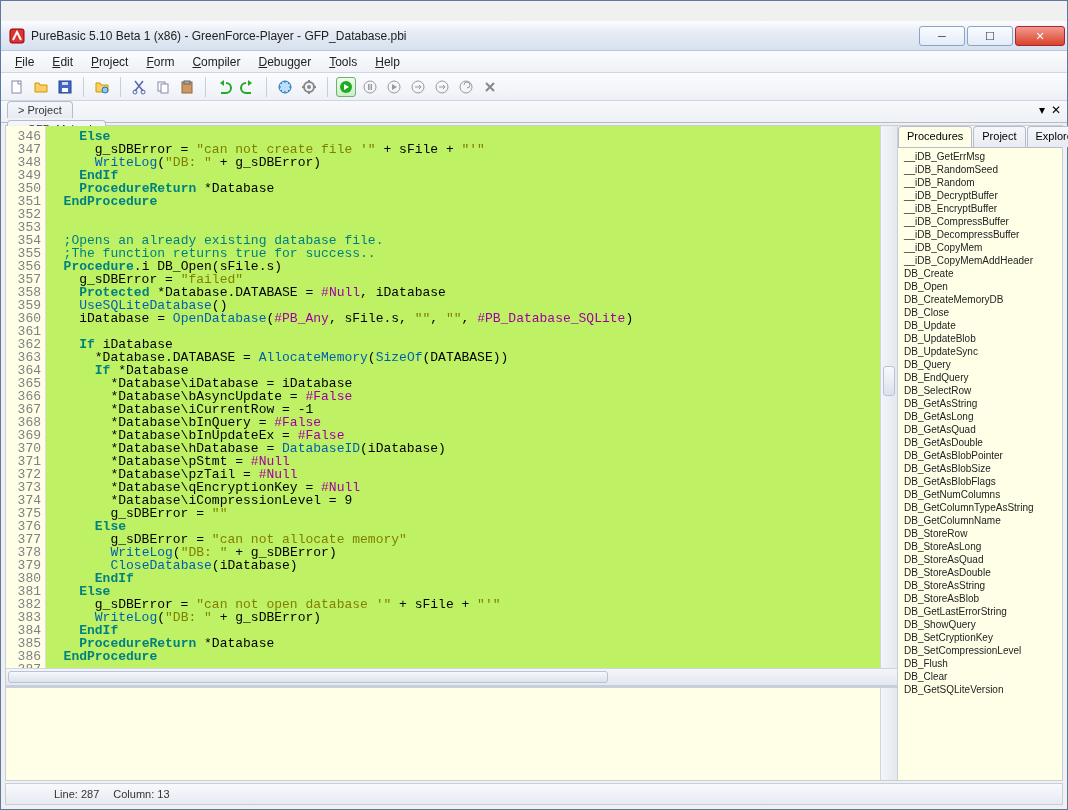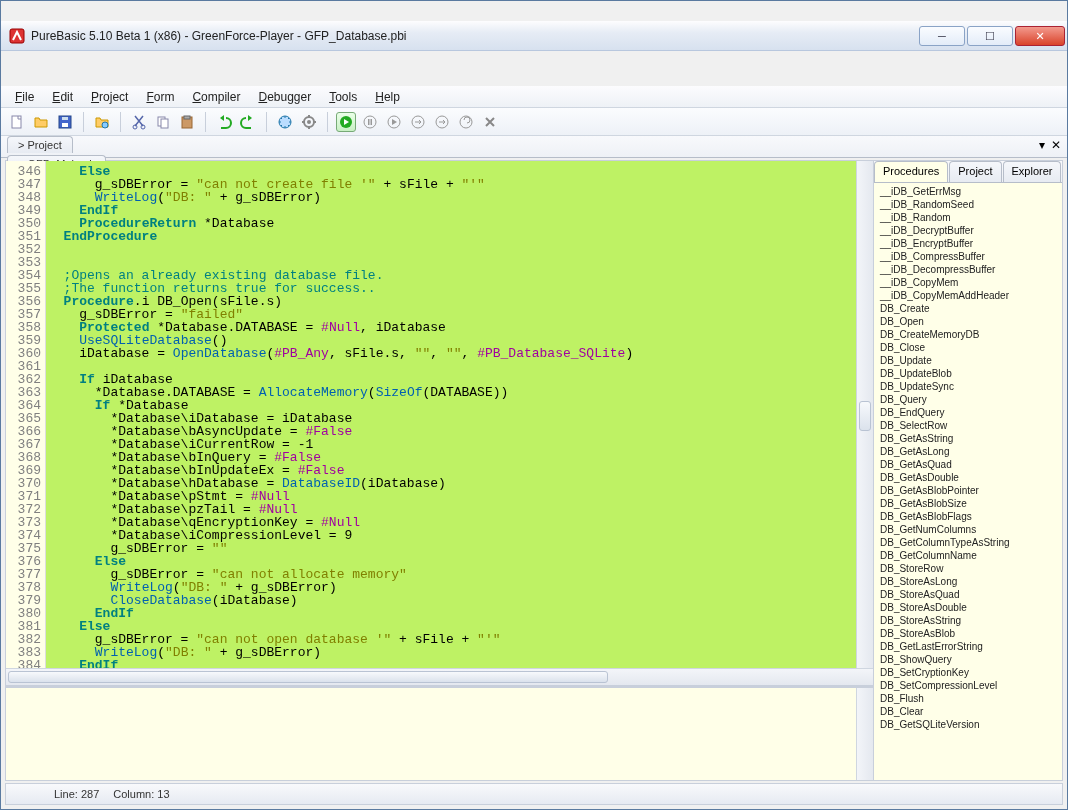--- a/index.html
+++ b/index.html
@@ -9,21 +9,21 @@
 .window { width:1068px; height:810px; border:1px solid #5a7aa0; display:flex; flex-direction:column; background:#f0f0f0; }
 .titlebar { height:30px; background:linear-gradient(#fdfdfe,#e6ecf5 40%,#d7e1ef); display:flex; align-items:center; padding:0 0 0 8px; border-bottom:1px solid #b8c7de;margin-top:20px; }
 .titlebar .app-icon { width:16px; height:16px; margin-right:6px; }
 .titlebar .title { flex:0 0 auto; color:#222; font-size:12px; }
 .titlebar .spacer { flex:1; }
 .winbtn { width:46px; height:20px; margin-left:2px; border:1px solid #8aa3c6; border-radius:3px; background:linear-gradient(#fafcff,#e3ecf8); display:flex; align-items:center; justify-content:center; font-size:11px; color:#334; }
 .winbtn.close { background:linear-gradient(#f39a8e,#d9432a); color:#fff; border-color:#a23; width:50px; }
 .winbtns { display:flex; align-items:flex-start; padding-top:1px; padding-right:2px; }
 
 
-.menubar { height:22px; background:linear-gradient(#fcfcfe,#eef1f6); display:flex; align-items:center; padding:0 6px; border-bottom:1px solid #cfd6e0; gap:2px;margin-top:35px; }
+.menubar { height:22px; background:linear-gradient(#fcfcfe,#eef1f6); display:flex; align-items:center; padding:0 6px; border-bottom:1px solid #cfd6e0; gap:2px; }
 .menubar span { padding:2px 8px; border-radius:2px; color:#222; }
 .menubar span u { text-decoration:underline; }
 
 
 .toolbar { height:28px; background:linear-gradient(#fbfcfe,#edf1f7); border-bottom:1px solid #cfd6e0; display:flex; align-items:center; padding:0 6px; gap:4px; }
 .tb-sep { width:1px; height:20px; background:#c8cfdb; margin:0 4px; }
 .tb-btn { width:20px; height:20px; display:flex; align-items:center; justify-content:center; border-radius:2px; }
 .tb-btn svg { width:16px; height:16px; }
 
 
@@ -40,21 +40,21 @@
 .code { flex:1; font-family:"Courier New",monospace; font-size:13px; line-height:13px; padding:4px 0 0 2px; white-space:pre; color:#000; overflow:hidden; }
 .vscroll { width:17px; background:linear-gradient(90deg,#f3f5f9,#e4e8ef); border-left:1px solid #cfd6e0; position:relative; }
 .vscroll .thumb { position:absolute; left:2px; right:2px; top:240px; height:30px; background:linear-gradient(#f7f9fc,#dbe2ec); border:1px solid #b9c3d3; border-radius:3px; }
 .hscrollbar { height:17px; background:linear-gradient(#f3f5f9,#e4e8ef); border-top:1px solid #cfd6e0; position:relative; margin:0; }
 .hscrollbar .thumb { position:absolute; top:2px; bottom:2px; left:2px; width:600px; background:linear-gradient(#f7f9fc,#dbe2ec); border:1px solid #b9c3d3; border-radius:3px; }
 
 .lowerpane { height:95px; background:#FFFFE8; border-top:3px solid #c8cfdb; display:flex; }
 .lowerpane .vscroll{ width:17px; }
 
 
-.sidepanel { width:188px; display:flex; flex-direction:column; background:#f7f8fb; }
+.sidepanel { width:164px; display:flex; flex-direction:column; background:#f7f8fb; }
 .sidetabs { height:22px; display:flex; border-bottom:1px solid #b6bdc9; background:linear-gradient(#f8f9fc,#eef1f6); }
 .sidetabs .stab { flex:0 0 auto; padding:3px 8px; font-size:11px; border:1px solid #b6bdc9; border-bottom:none; border-radius:4px 4px 0 0; margin-right:1px; background:linear-gradient(#f5f7fb,#e7ebf2); }
 .sidetabs .stab.active { background:#FFFFE8; }
 .proclist { flex:1; background:#FFFFE8; overflow:auto; font-size:10px; padding:2px 0; }
 .proclist div { padding:0 6px; line-height:13px; color:#222; white-space:nowrap; }
 
 
 .statusbar { height:22px; background:linear-gradient(#f8f9fc,#e6eaf2); border-top:1px solid #cfd6e0; display:flex; align-items:center; padding:0 8px; font-size:11px; color:#333; margin:2px 4px 4px 4px; border:1px solid #c8cfdb; }
 .statusbar .cell { padding:0 14px 0 0; }
 

